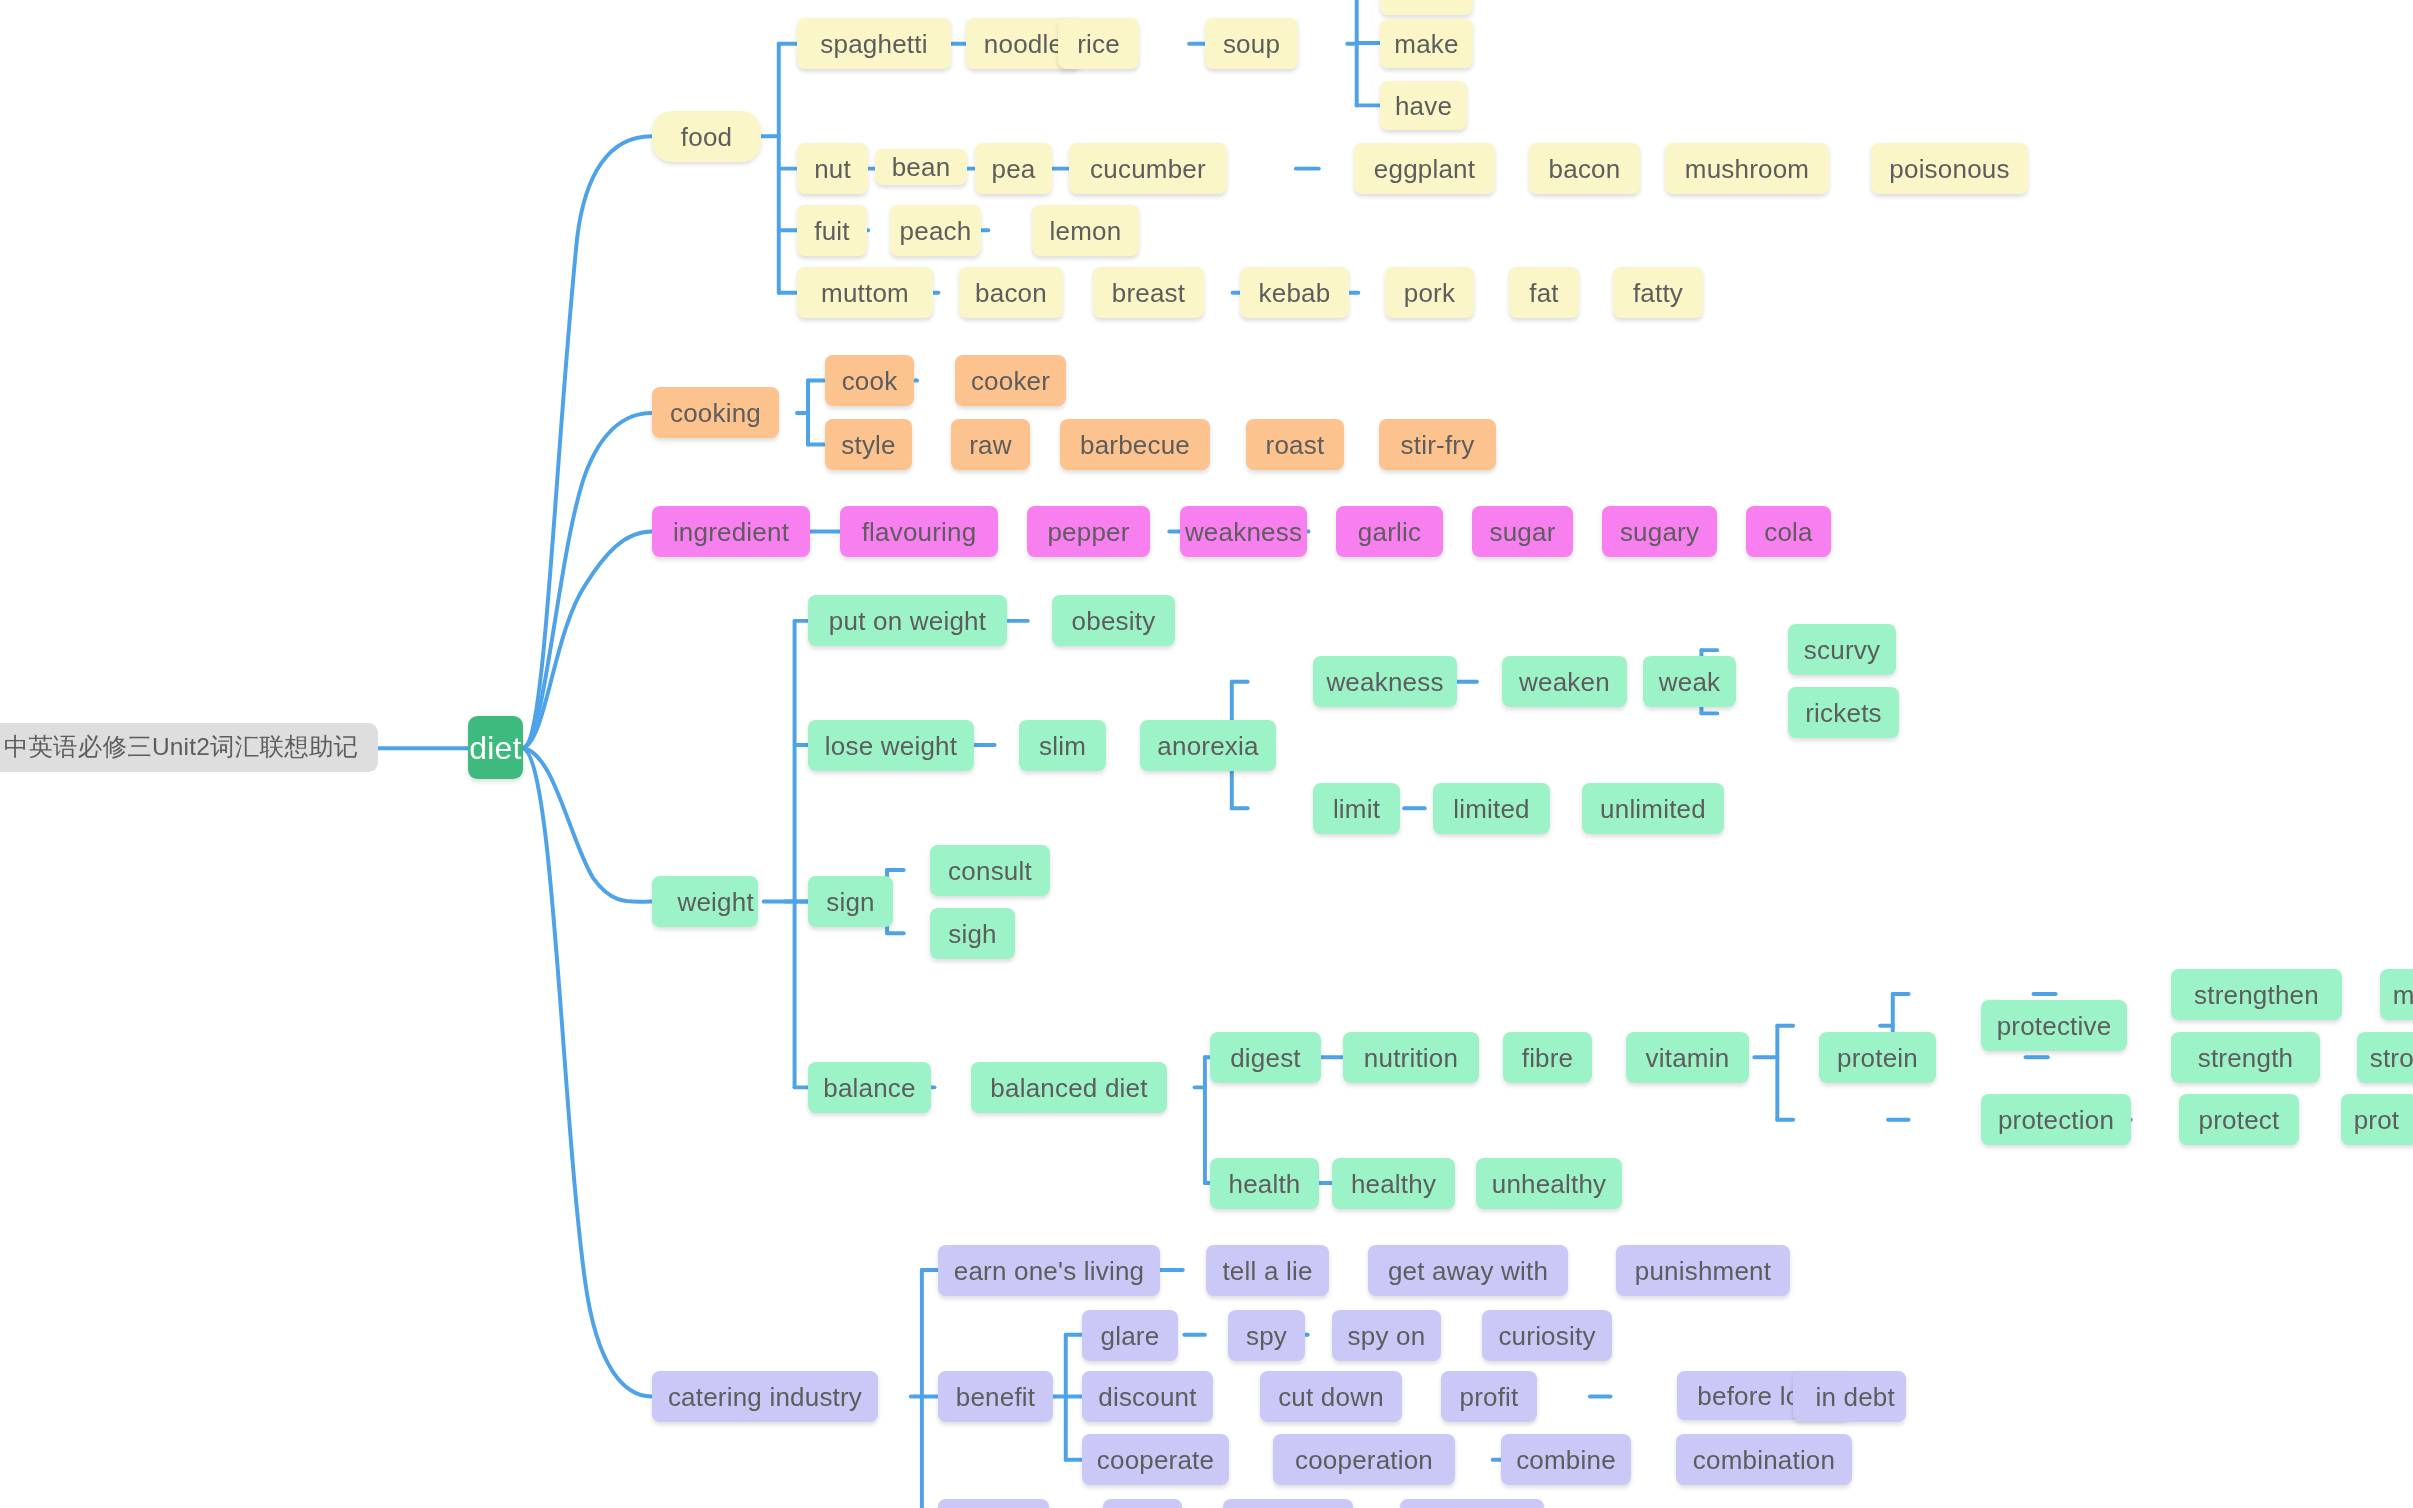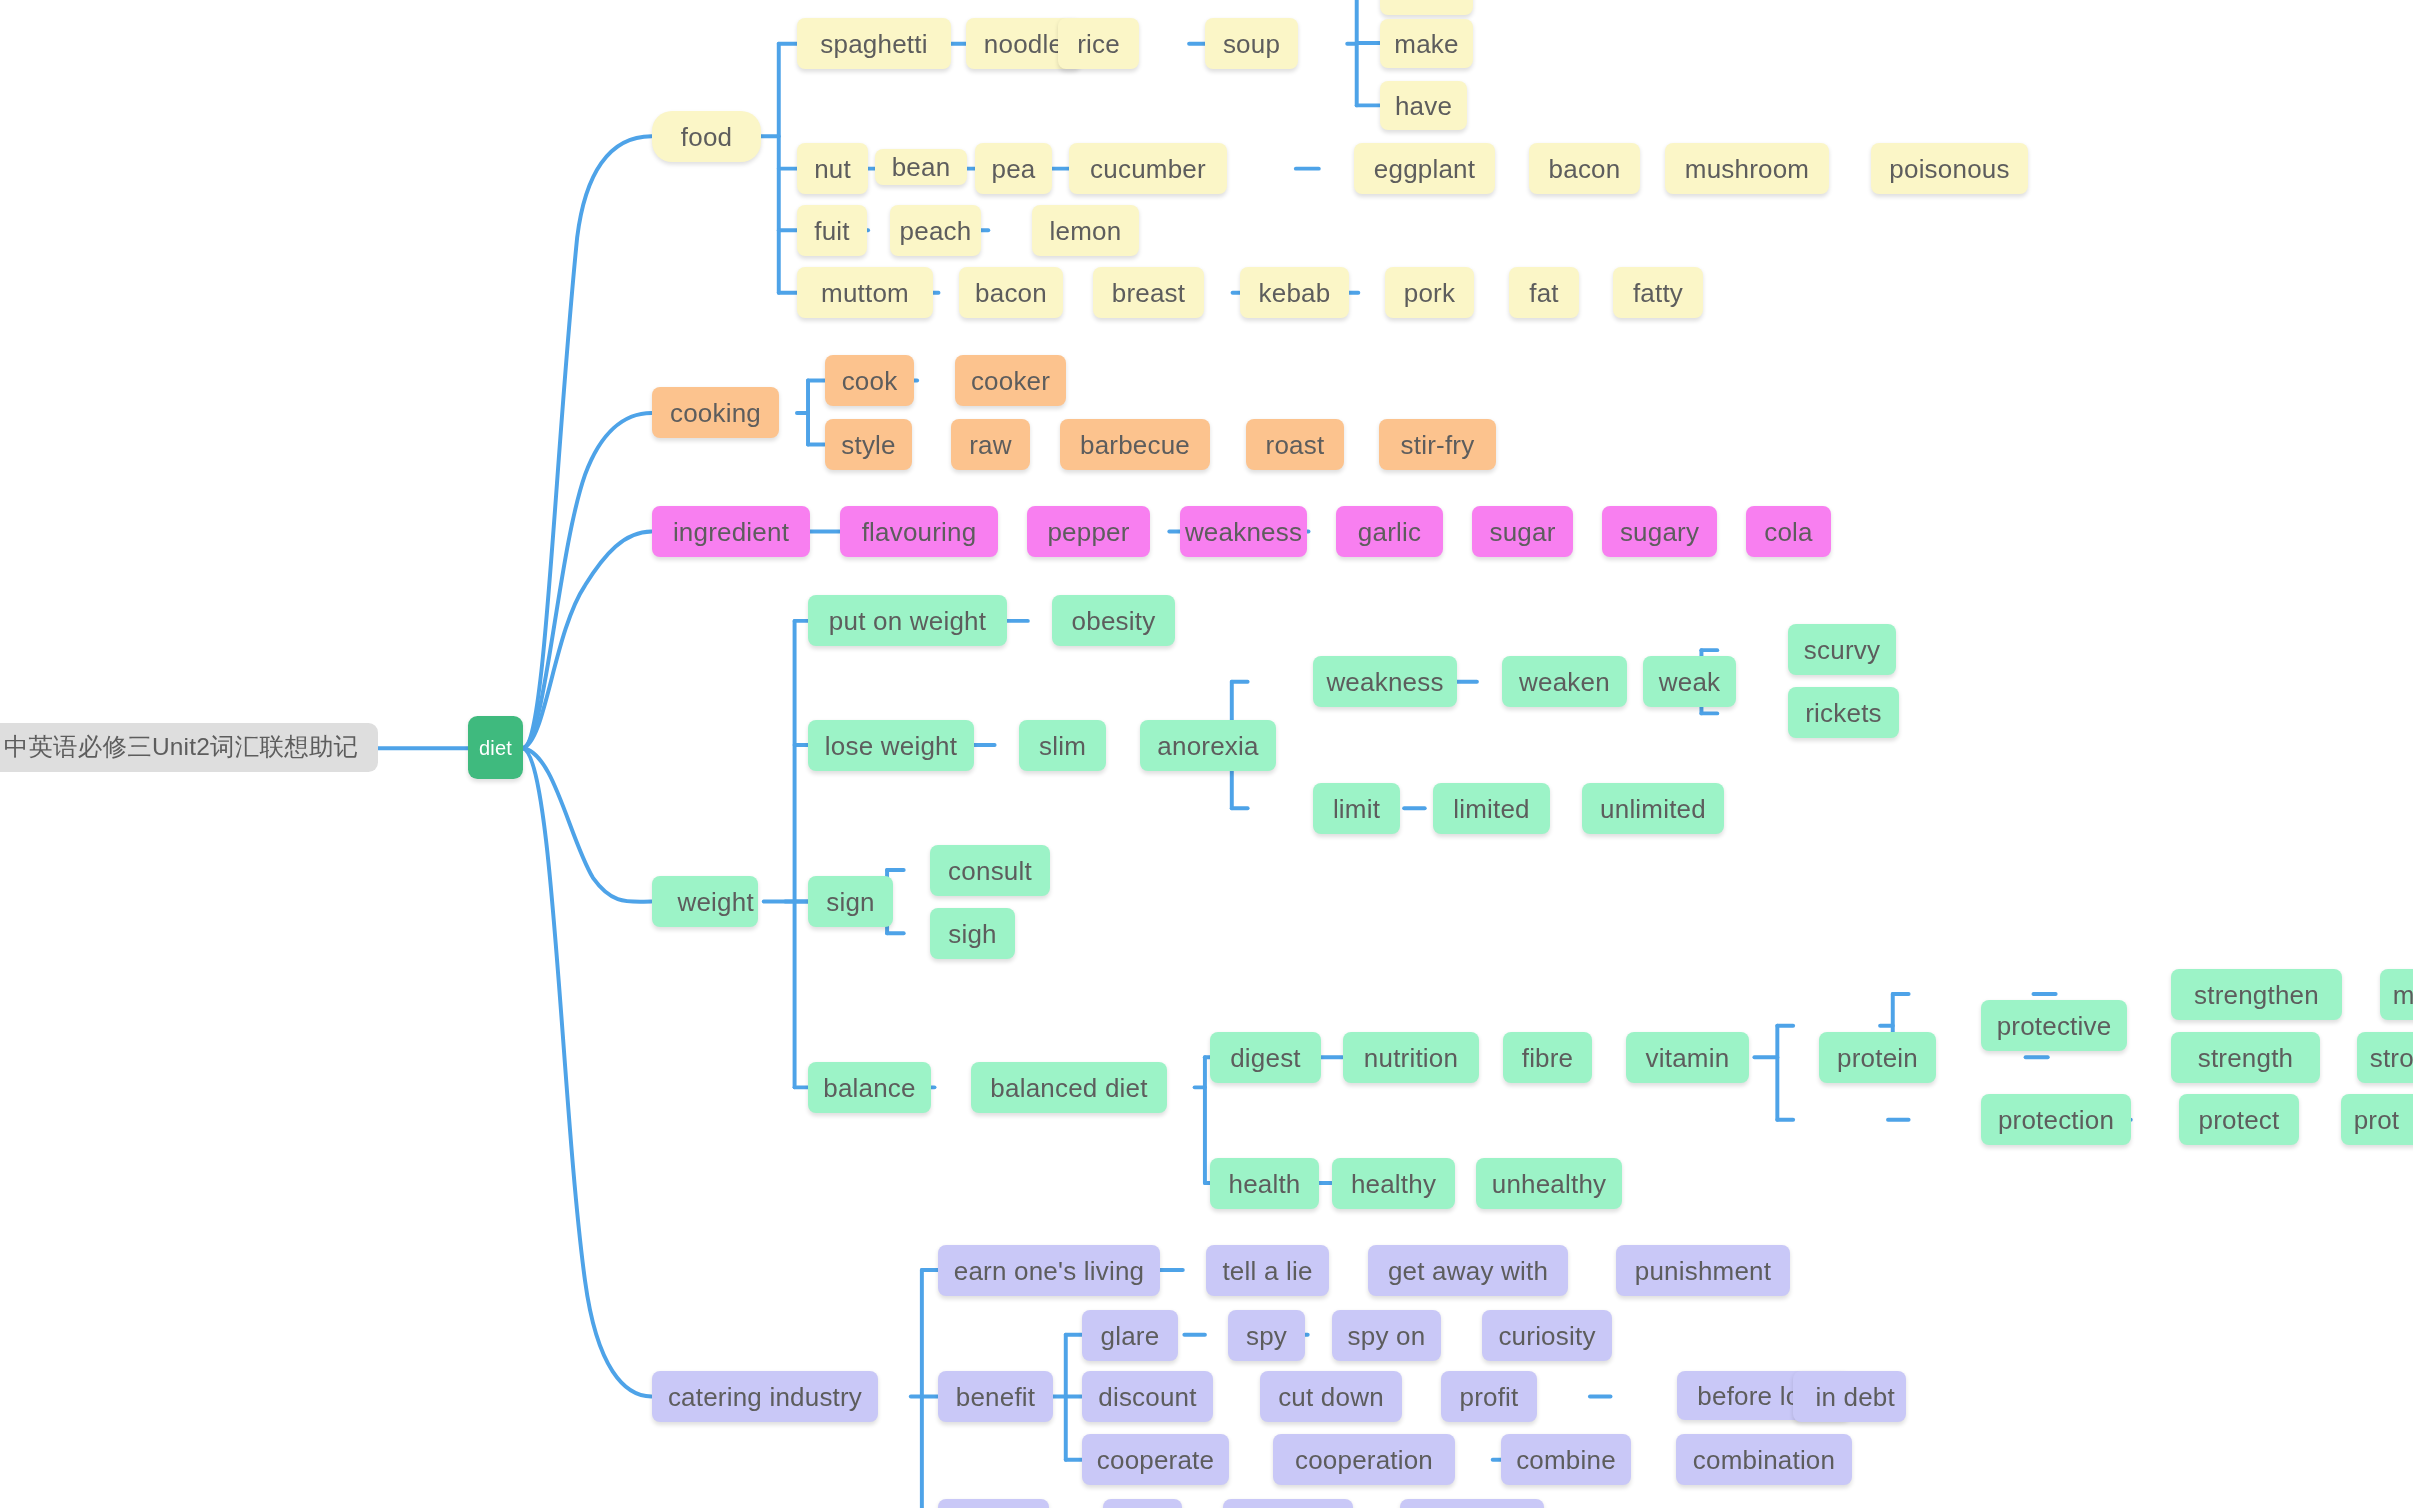--- a/index.html
+++ b/index.html
@@ -22,21 +22,21 @@
     line-height:1;
     white-space:nowrap;
     padding:0 12.7px;
     box-shadow:0 2.4px 4.7px rgba(0,0,0,.13);
     letter-spacing:0.2px;
   }
   .n-root{
     background:#dedede;color:#5d5d5d;border-radius:9.5px;
     box-shadow:none;
   }
-  .n-diet{background:#3fba7e;color:#ffffff;font-size:20px;border-radius:9.5px;}
+  .n-diet{background:#3fba7e;color:#ffffff;font-size:32px;border-radius:9.5px;}
   .n-yellow{background:#fbf6c7;}
   .n-orange{background:#fcc38e;}
   .n-pink{background:#f87ff0;}
   .n-green{background:#9cf3c7;}
   .n-purple{background:#c9c8f7;}
 </style>
 </head>
 <body>
 
 <div id="canvas">

